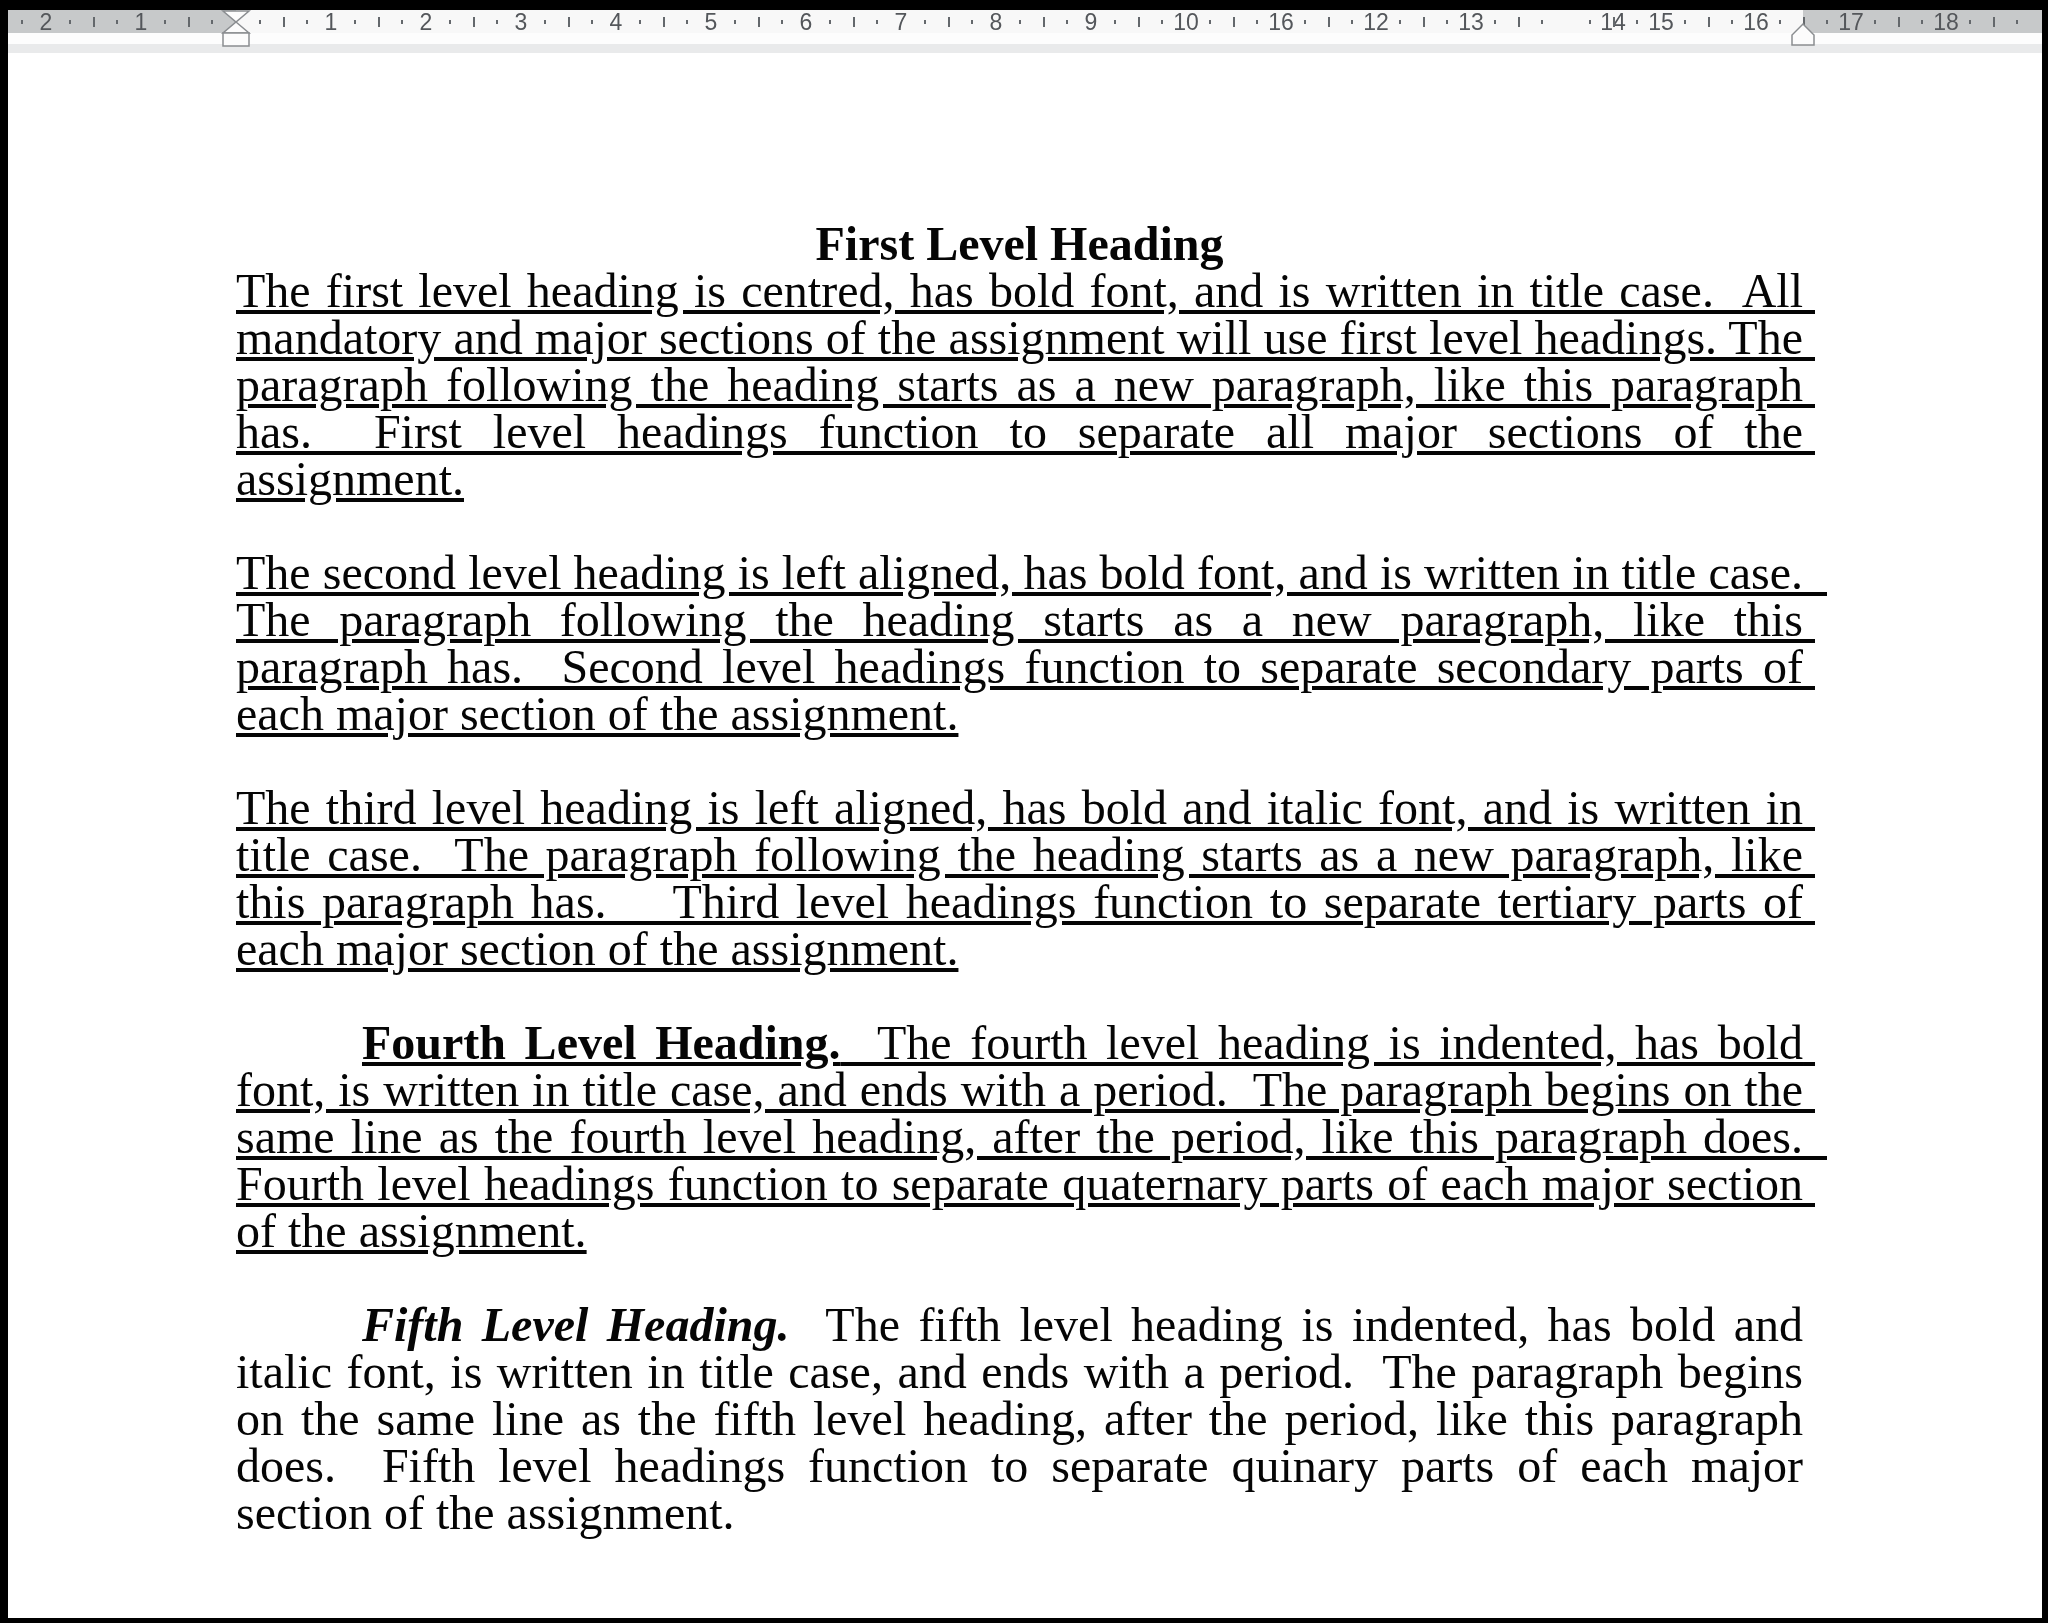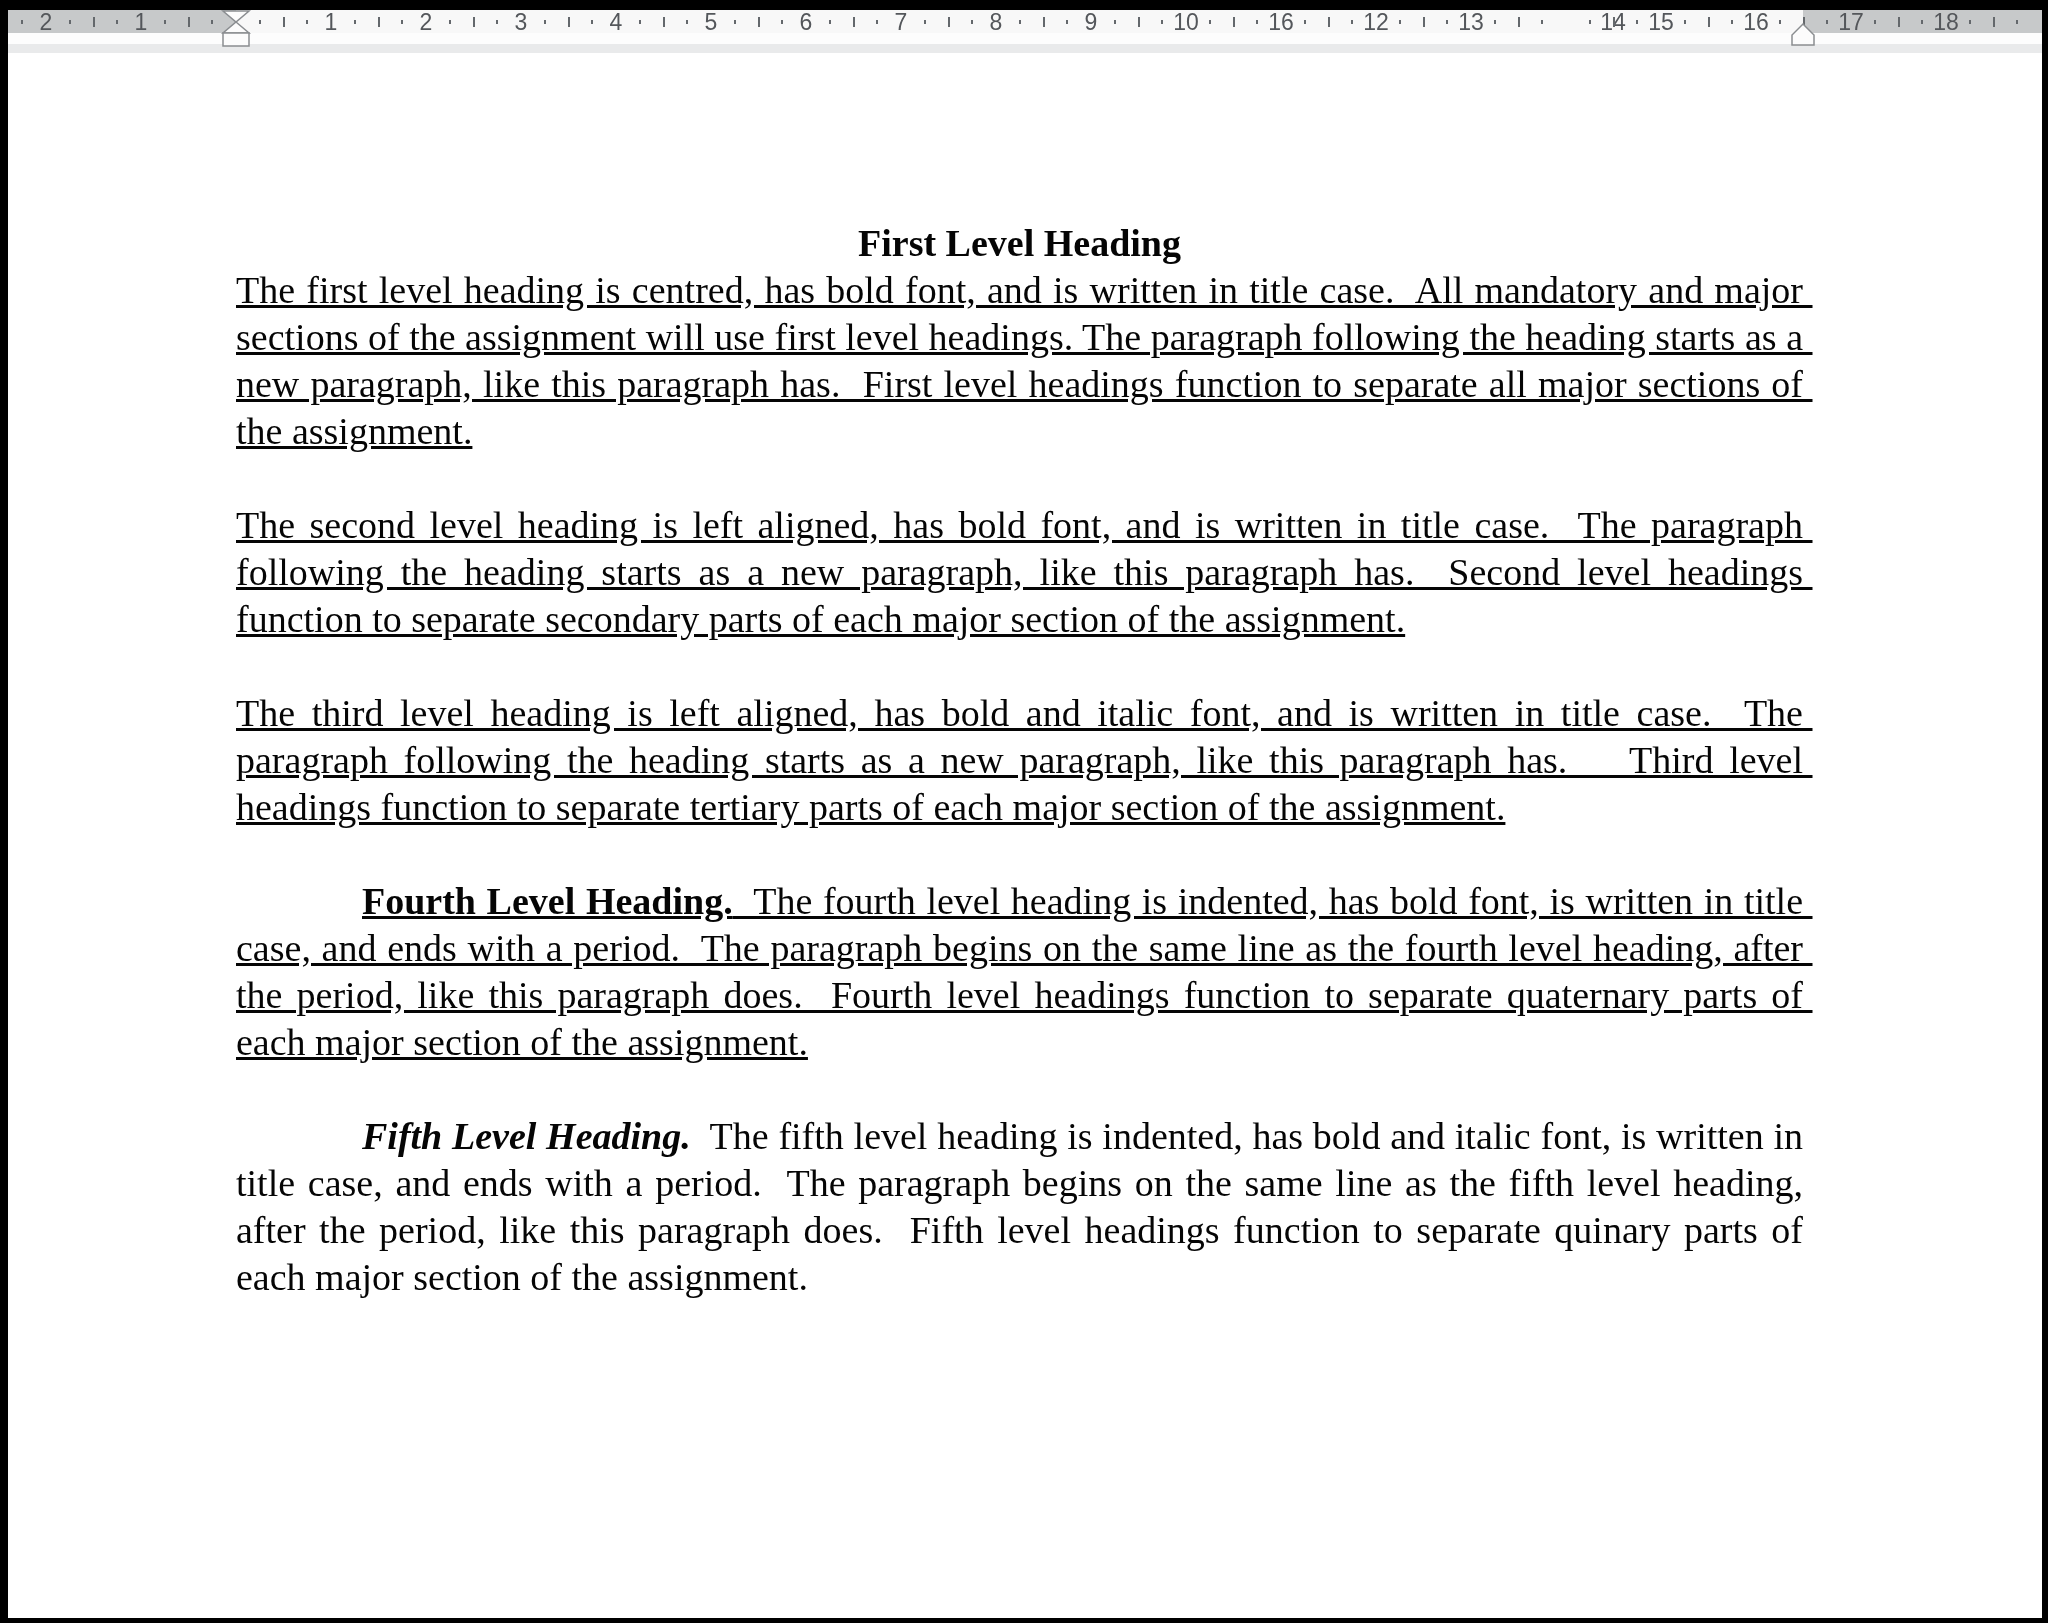--- a/index.html
+++ b/index.html
@@ -18,21 +18,21 @@
   .num{position:absolute;top:0;height:23px;line-height:24px;transform:translateX(-50%);
        font-family:"Liberation Sans",sans-serif;font-size:23px;color:#54575b;}
   .tick{position:absolute;top:7px;width:2px;height:10px;background:#64686c;transform:translateX(-50%);}
   .dot{position:absolute;top:10px;width:2px;height:4px;background:#64686c;transform:translateX(-50%);}
   .markers{position:absolute;left:0;top:0;width:2034px;height:43px;overflow:visible;}
   .markers polygon,.markers rect{fill:#fcfcfc;stroke:#8a8d90;stroke-width:1.5;}
 
   
   .doc{position:absolute;left:0;top:43px;width:2034px;height:1565px;background:#ffffff;}
   .text-block{position:absolute;left:228px;top:167px;width:1567px;
-              font-size:38px;line-height:47px;color:#050505;}
+              font-size:48px;line-height:47px;color:#050505;}
   .sec{margin:0;white-space:pre-wrap;}
   .sec.gap{margin-bottom:47px;text-decoration:underline;}
   .h1{font-weight:bold;text-align:center;}
   .h2{font-weight:bold;text-align:left;}
   .h3{font-weight:bold;font-style:italic;text-align:left;}
   .para{text-align:justify;}
   .para.runin-para{text-indent:126px;}
   .runin{font-weight:bold;}
   .runin.italic{font-style:italic;}
 </style>

